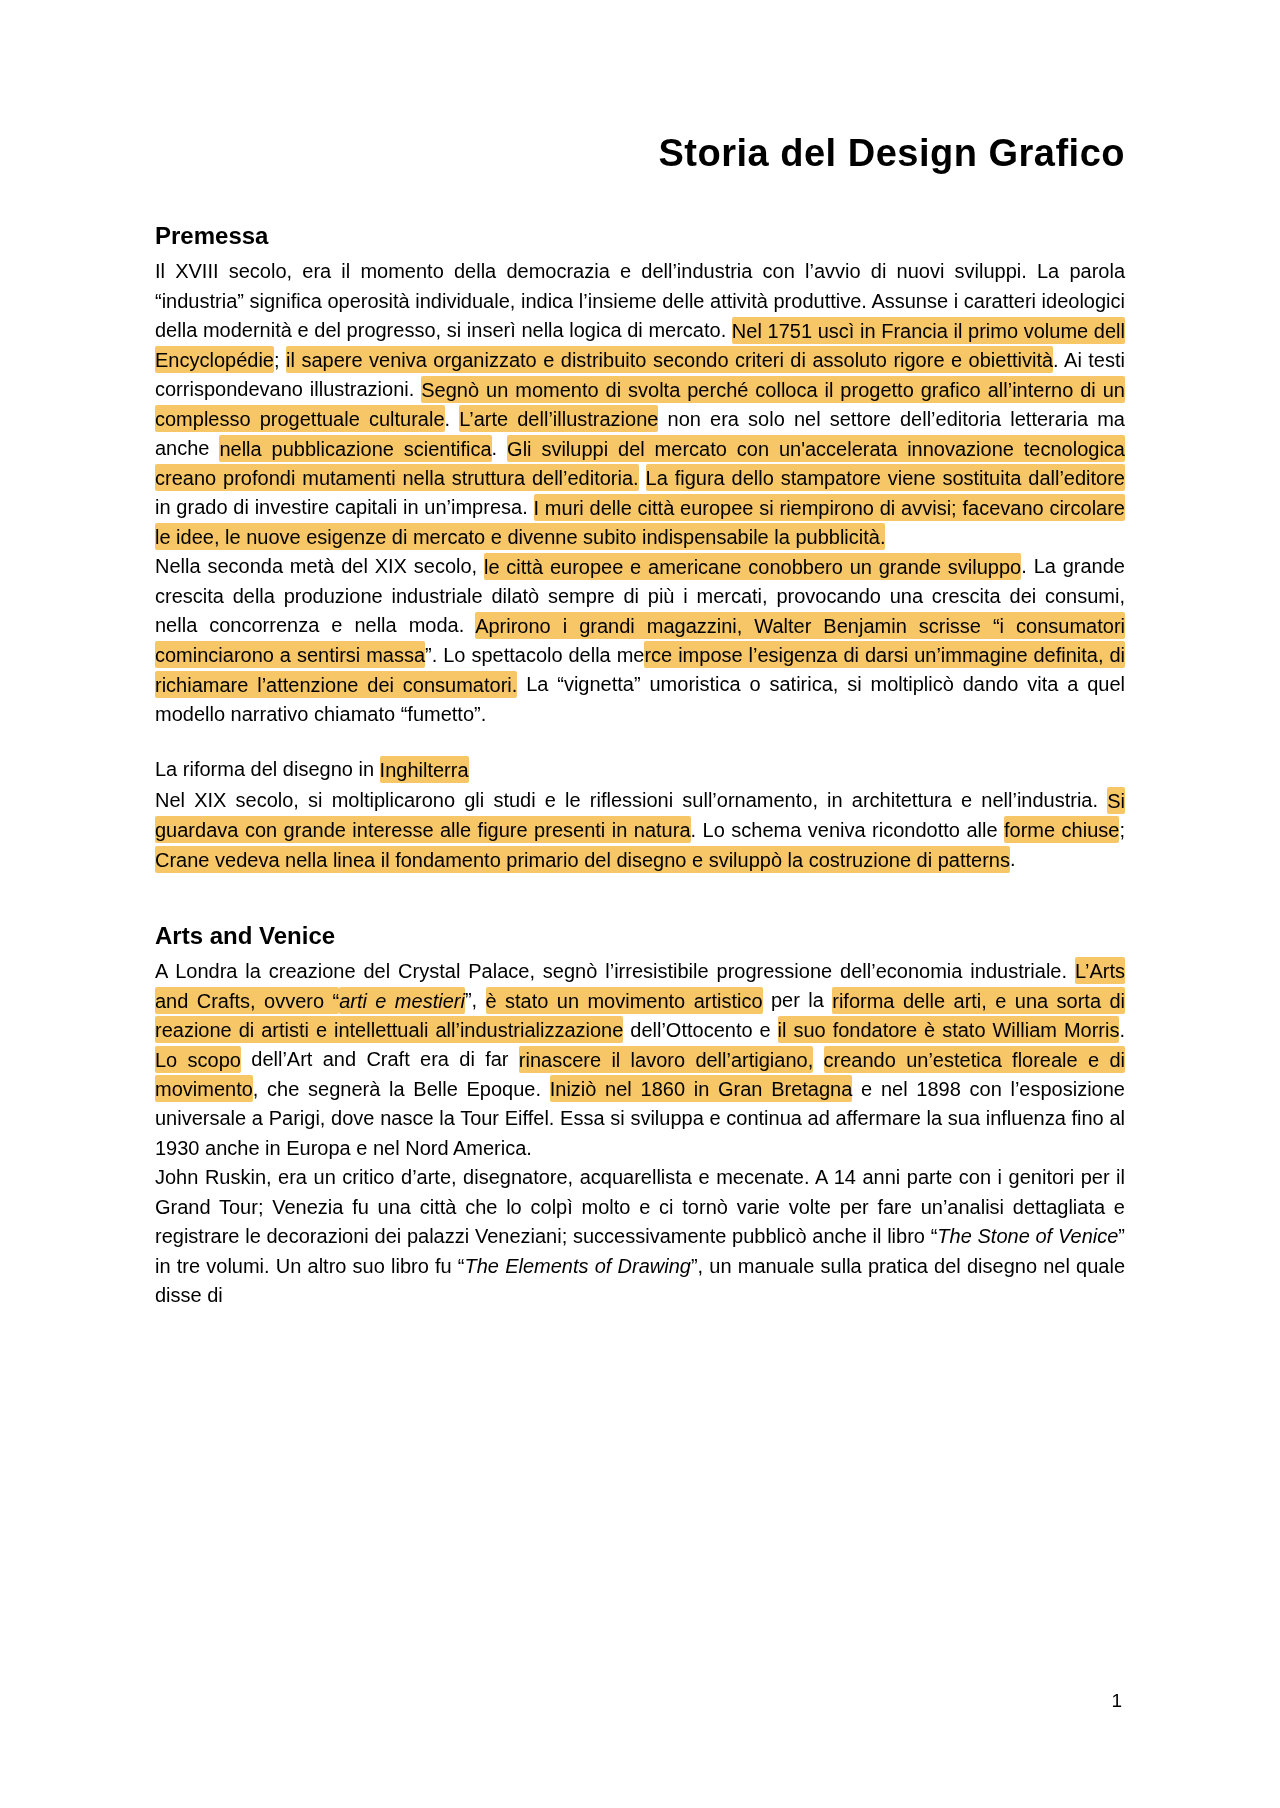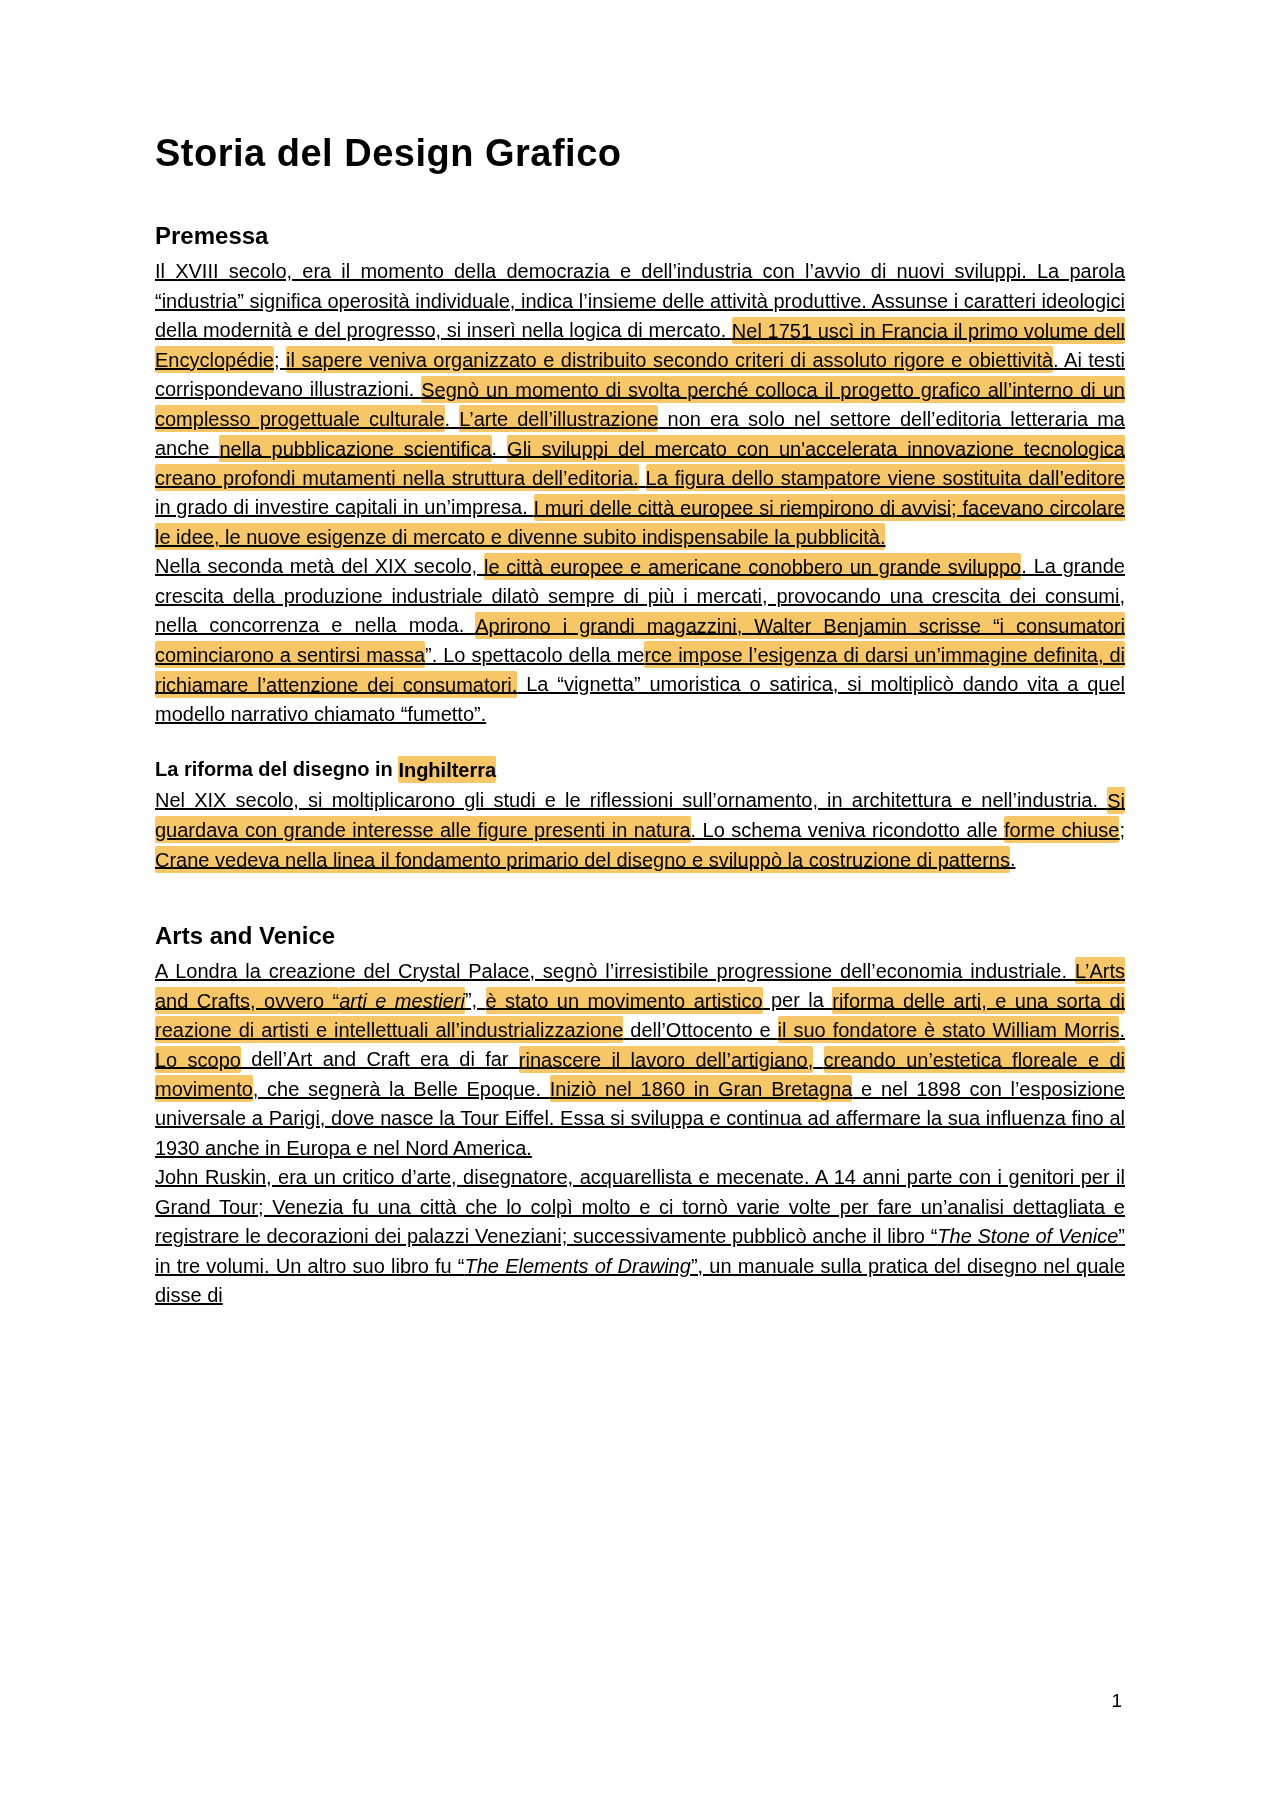--- a/index.html
+++ b/index.html
@@ -13,40 +13,39 @@
   .page {
     box-sizing: border-box;
     width: 1280px; height: 1808px;
     padding: 132px 155px 0 155px;
     position: relative;
     background: #ffffff;
   }
   .doc-title {
     font-size: 38px;
     font-weight: bold;
-    text-align: left;
+    text-align: right;
     margin: 0 0 26px 0;
     letter-spacing: 0.5px;
   }
   h2.sec-heading {
     font-size: 24px;
     font-weight: bold;
     margin: 47px 0 7px 0;
   }
   h3.sec-heading {
     font-size: 20px;
-    font-weight: bold;
+    font-weight: normal;
     margin: 29px 0 5px 0;
   }
   p.para {
     font-size: 20px;
     line-height: 29.5px;
     text-align: justify;
     margin: 0;
-    text-decoration: underline;
   }
   .hl {
     background: #f7c666;
     padding: 2.5px 0;
     border-radius: 2px;
     box-decoration-break: clone;
     -webkit-box-decoration-break: clone;
   }
   .it { font-style: italic; margin-top: 41px; }
   .page-number {

